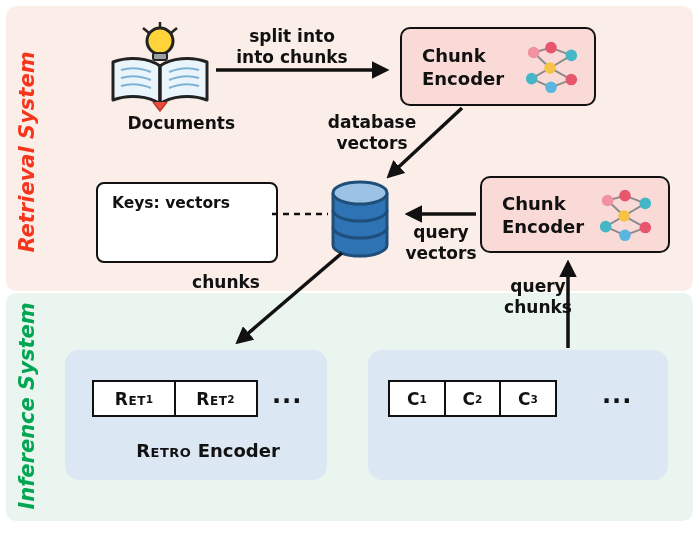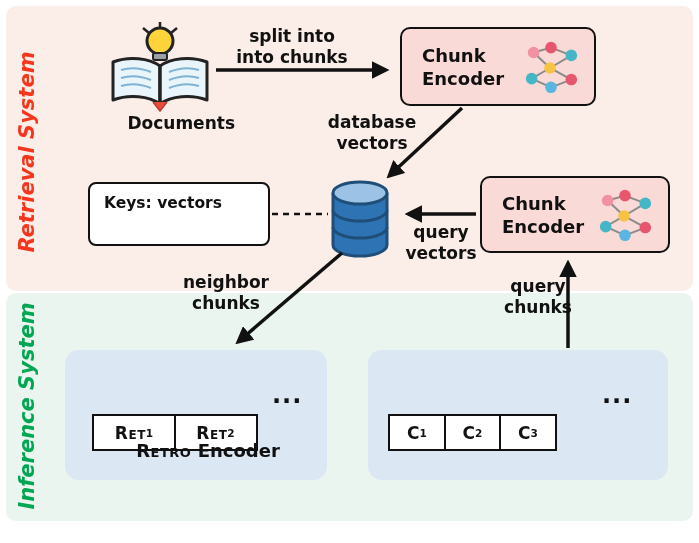--- a/index.html
+++ b/index.html
@@ -15,21 +15,21 @@
   .abs{position:absolute;}
   .edge-label{position:absolute;width:150px;text-align:center;font-weight:bold;font-size:17px;line-height:21px;}
   .edge-label span{display:block;}
   .caption{position:absolute;text-align:center;font-weight:bold;font-size:17px;}
   .node-box{position:absolute;background:#f9dad7;border:2.5px solid #111;border-radius:10px;
             display:flex;align-items:center;justify-content:space-between;padding:0 14px 0 20px;box-sizing:border-box;}
   .node-box .nb-text{font-weight:bold;font-size:18px;line-height:23px;}
   .kv-box{position:absolute;background:#ffffff;border:2px solid #111;border-radius:8px;
           box-sizing:border-box;padding:7px 0 0 14px;font-weight:bold;font-size:15.5px;line-height:25px;}
   .container-box{position:absolute;background:#dbe7f3;border-radius:14px;}
-  .cells{position:absolute;display:flex;margin-top:34px;}
+  .cells{position:absolute;display:flex;}
   .cell{height:37px;border:2.5px solid #111;background:#fff;display:flex;align-items:center;
         justify-content:center;font-weight:bold;font-size:17px;box-sizing:border-box;}
   .cell + .cell{margin-left:-2.5px;}
   .cell-wide{width:84px;}
   .cell-narrow{width:58px;}
   .sc{font-variant:small-caps;letter-spacing:.5px;}
   sub{font-size:.62em;font-weight:bold;}
   .ellipsis{position:absolute;font-weight:bold;font-size:24px;letter-spacing:1px;}
   .box-title{position:absolute;text-align:center;font-weight:bold;font-size:18px;}
   svg{display:block;}
@@ -100,21 +100,21 @@
       <circle cx="51" cy="16" r="6" fill="#45b6c6"></circle>
       <circle cx="51" cy="41" r="6" fill="#e8566d"></circle>
     </svg>
   </div>
 
   <div class="edge-label" style="left:297px;top:112px;">
     <span>database</span>
     <span>vectors</span>
   </div>
 
-  <div class="kv-box" style="left:88px;top:182px;width:182px;height:64px;">
+  <div class="kv-box" style="left:96px;top:182px;width:182px;height:81px;">
     <div>Keys: vectors</div>
   </div>
 
   <div class="abs" style="left:325px;top:179px;width:70px;height:80px;">
     <svg width="70" height="80" viewBox="0 0 70 80">
       <path d="M8,14 v52 a27,11 0 0 0 54,0 v-52" fill="#2e74b5" stroke="#1f4e79" stroke-width="3"></path>
       <path d="M8,31 a27,11 0 0 0 54,0" fill="none" stroke="#1f4e79" stroke-width="3"></path>
       <path d="M8,48 a27,11 0 0 0 54,0" fill="none" stroke="#1f4e79" stroke-width="3"></path>
       <ellipse cx="35" cy="14" rx="27" ry="11" fill="#9cc3e5" stroke="#1f4e79" stroke-width="3"></ellipse>
     </svg>
@@ -145,21 +145,20 @@
       <circle cx="51" cy="41" r="6" fill="#e8566d"></circle>
     </svg>
   </div>
 
   <div class="edge-label" style="left:366px;top:222px;">
     <span>query</span>
     <span>vectors</span>
   </div>
 
   <div class="edge-label" style="left:151px;top:272px;">
-    <span>neighbor</span>
     <span>chunks</span>
   </div>
 
   <div class="edge-label" style="left:463px;top:276px;">
     <span>query</span>
     <span>chunks</span>
   </div>
 
   <div class="container-box" style="left:65px;top:350px;width:262px;height:130px;"></div>
   <div class="cells" style="left:92px;top:380px;">

